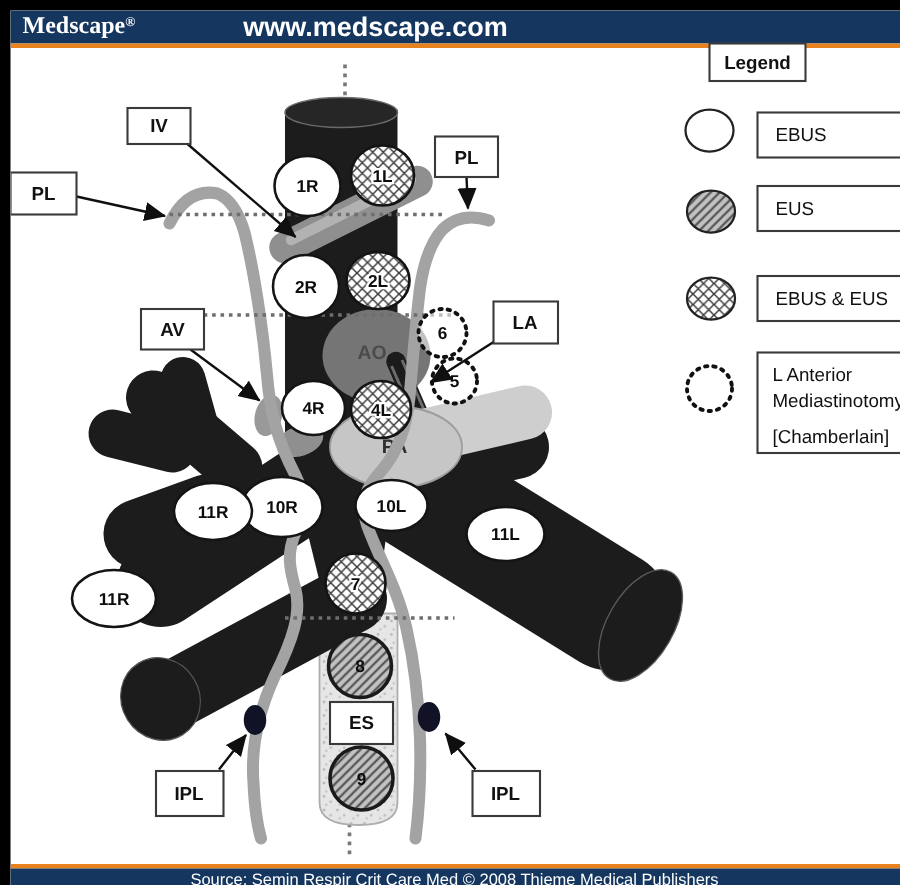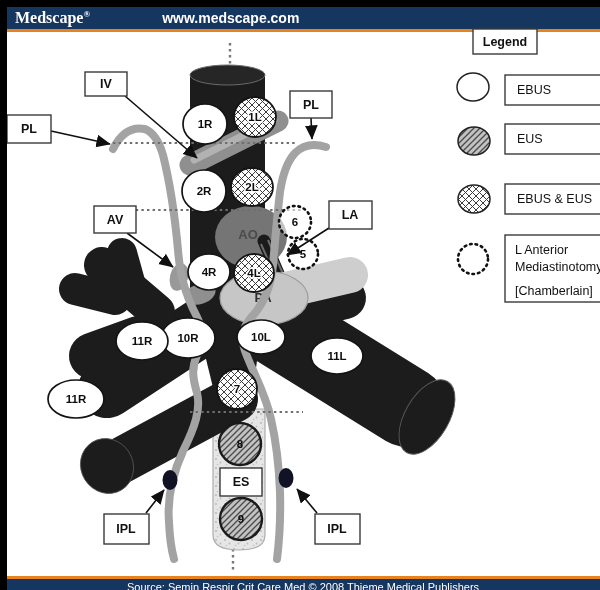--- a/index.html
+++ b/index.html
@@ -10,21 +10,21 @@
   }
   .hdr{
     position:absolute;left:0;top:0;width:100%;height:22px;
     background:#15365f;color:#fff;display:flex;align-items:center;
   }
   .hdr .logo{
     font-family:"Liberation Serif", serif;font-weight:bold;font-size:16px;
     margin-left:8px;letter-spacing:0px;
   }
   .hdr .reg{font-size:9px;vertical-align:top;}
-  .hdr .url{font-size:14px;font-weight:bold;margin-left:72px;}
+  .hdr .url{font-size:18px;font-weight:bold;margin-left:72px;}
   .hdr-rule{position:absolute;left:0;top:22px;width:100%;height:3px;background:#e8821e;}
   .ftr-rule{position:absolute;left:0;top:569px;width:100%;height:3px;background:#e8821e;}
   .ftr{
     position:absolute;left:0;top:572px;width:100%;height:16px;background:#15365f;
     color:#fff;font-size:11px;line-height:16px;text-align:center;
   }
   .ftr span{margin-right:6px;}
   svg text{font-family:"Liberation Sans", sans-serif;}
   .nodetxt{font-size:11.5px;font-weight:bold;fill:#0d0d0d;}
   .boxtxt{font-size:12.5px;font-weight:bold;fill:#111;}

